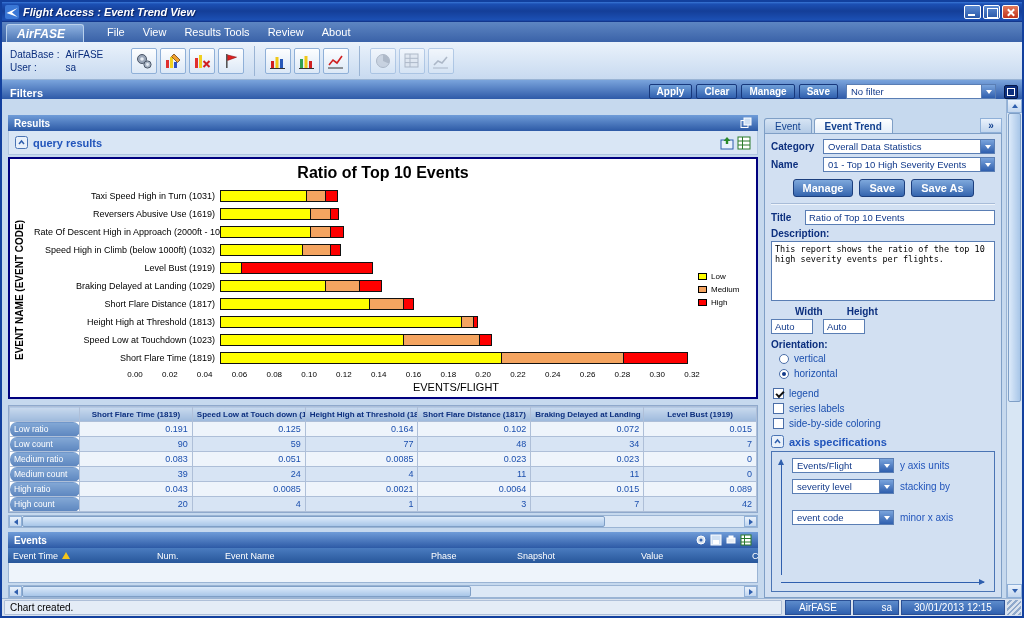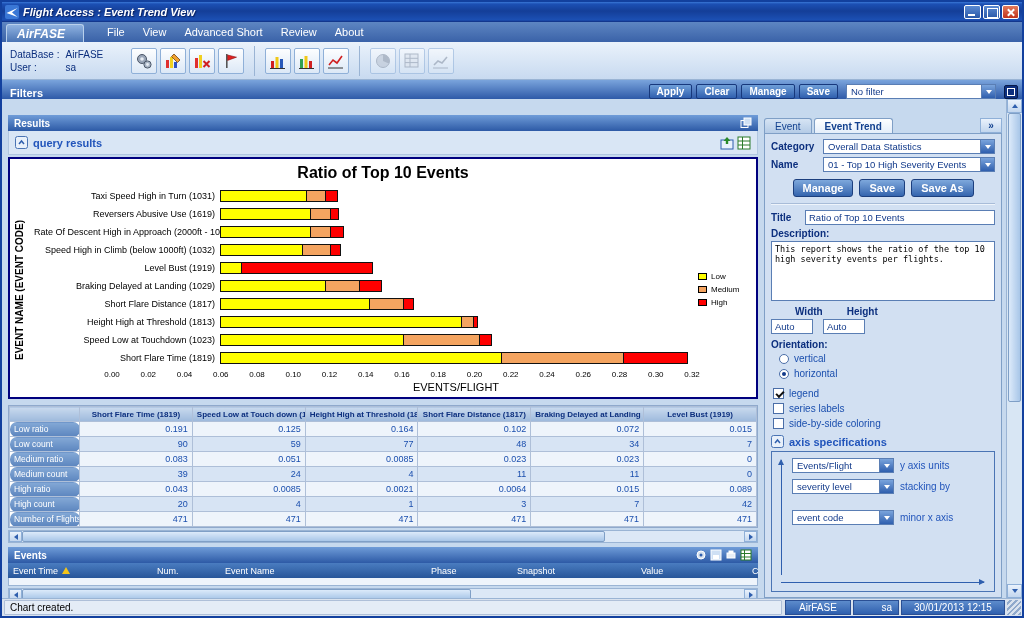--- a/index.html
+++ b/index.html
@@ -78,21 +78,21 @@
   .chart-body { flex:1; display:flex; }
   .chart-ylabel { width:20px; writing-mode:vertical-rl; transform:rotate(180deg); text-align:center;
                   font-size:10px; font-weight:bold; color:#000; }
   .chart-mid { flex:1; display:flex; flex-direction:column; }
   #chart-rows { flex:1; display:flex; flex-direction:column; justify-content:center; }
   .crow { height:18px; display:flex; align-items:center; }
   .clabel { width:186px; font-size:9px; color:#000; text-align:right; padding-right:5px; white-space:nowrap; overflow:hidden; }
   .ctrack { flex:1; height:12px; display:flex; }
   .cseg { height:100%; border:1px solid #111; border-left:none; }
   .cseg:first-child { border-left:1px solid #111; }
-  .chart-xticks { height:11px; position:relative; margin-left:78px; font-size:8px; color:#000; }
+  .chart-xticks { height:11px; position:relative; margin-left:101px; font-size:8px; color:#000; }
   .xtick { position:absolute; transform:translateX(-50%); white-space:nowrap; }
   .chart-xlabel { margin-left:186px; text-align:center; font-size:11px; color:#000; height:14px; }
   .chart-legend { width:60px; display:flex; flex-direction:column; justify-content:center; gap:4px; padding-left:6px; }
   .lentry { display:flex; align-items:center; gap:4px; font-size:8px; color:#000; }
   .lswatch { width:9px; height:7px; border:1px solid #000; display:inline-block; }
 
   
   .rtable-wrap { margin-top:6px; flex:0 0 auto; border:1px solid #8fa9cc; background:#fff; }
   table.rtable { border-collapse:collapse; width:100%; table-layout:fixed; }
   .rtable th, .rtable td { border:1px solid #aebfd8; font-size:8px; height:15px; padding:0 4px;
@@ -206,21 +206,21 @@
     <span class="winbtn min"></span>
     <span class="winbtn max"></span>
     <span class="winbtn close"></span>
   </div>
 
   <div class="menubar">
     <div class="brand-tab">AirFASE</div>
     <div class="menu-items">
       <span class="menu-item">File</span>
       <span class="menu-item">View</span>
-      <span class="menu-item">Advanced Short</span>
+      <span class="menu-item">Results Tools</span>
       <span class="menu-item">Review</span>
       <span class="menu-item">About</span>
     </div>
   </div>
 
   <div class="toolbar">
     <div class="db-labels">
       <span>DataBase :</span>
       <span>AirFASE</span>
       <span>User :</span>
@@ -574,29 +574,20 @@
               </tr>
               <tr>
                 <td class="lbl">High count</td>
                 <td class="val">20</td>
                 <td class="val">4</td>
                 <td class="val">1</td>
                 <td class="val">3</td>
                 <td class="val">7</td>
                 <td class="val">42</td>
               </tr>
-              <tr>
-                <td class="lbl">Number of Flights</td>
-                <td class="val">471</td>
-                <td class="val">471</td>
-                <td class="val">471</td>
-                <td class="val">471</td>
-                <td class="val">471</td>
-                <td class="val">471</td>
-              </tr>
             </tbody>
         </table>
       </div>
 
       <div class="hscroll">
         <span class="sbtn">
             <span class="tri-l"></span>
           </span>
         <span class="hthumb" style="width:78%;"></span>
         <span style="flex:1;"></span>

